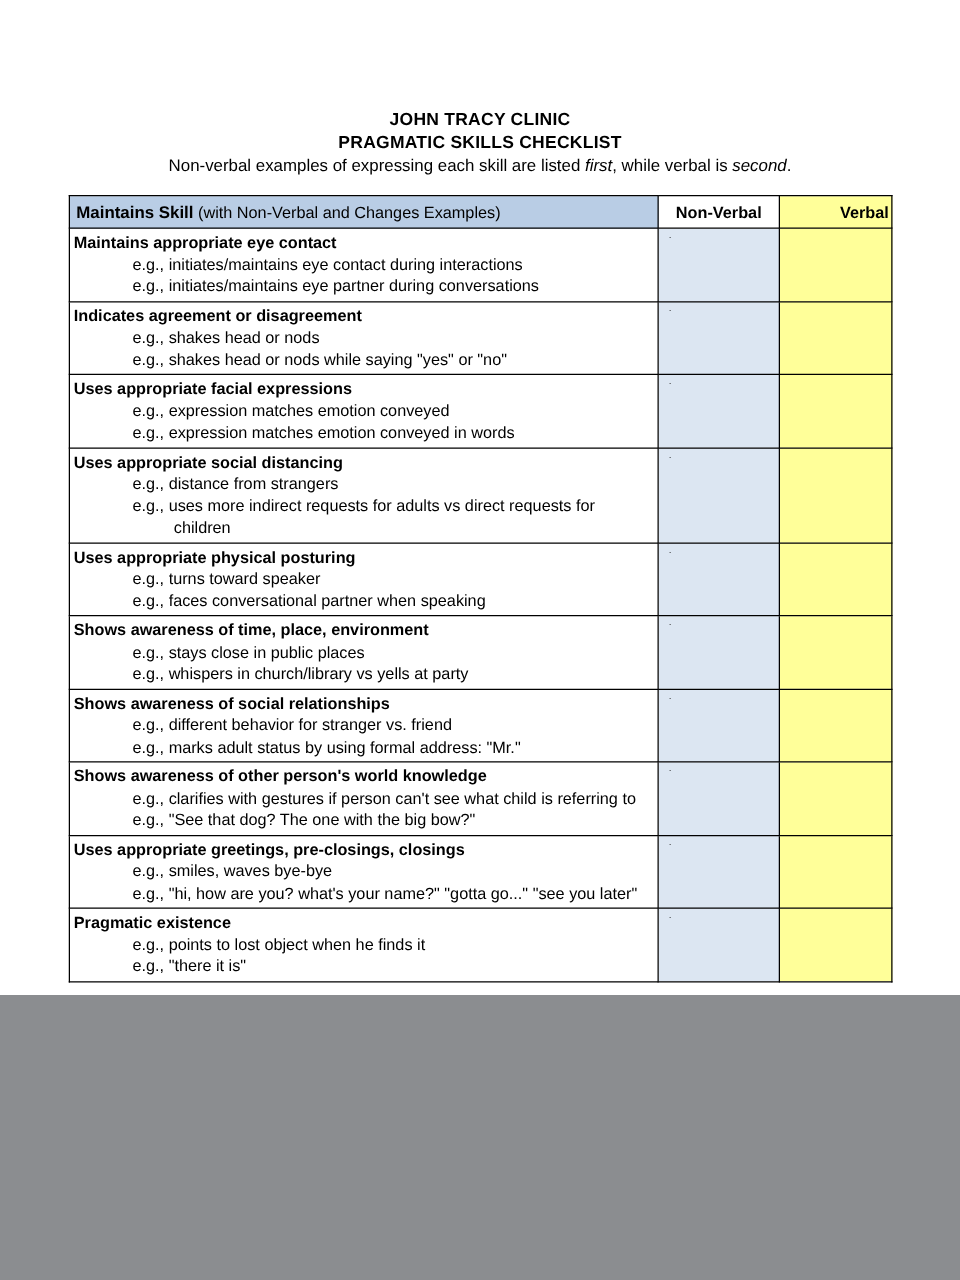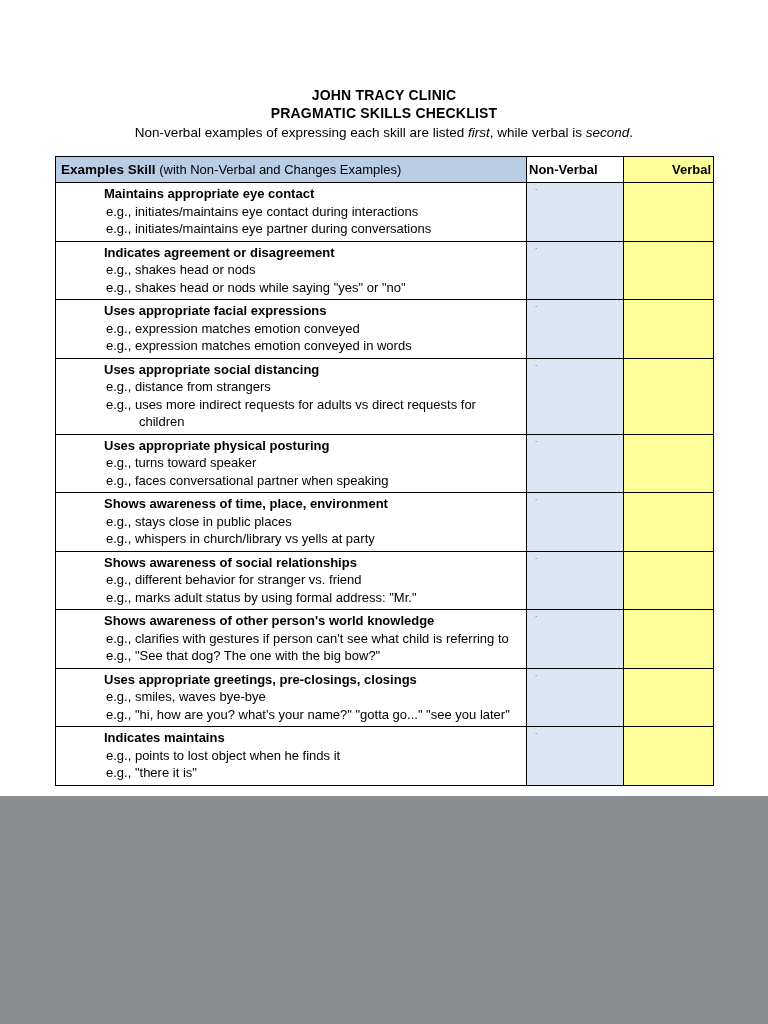--- a/index.html
+++ b/index.html
@@ -50,38 +50,38 @@
     background: #b9cde5;
     text-align: left;
     font-weight: normal;
     padding: 5px 4px 5px 5px;
     font-size: 13px;
   }
   th.h-skill .hb { font-weight: bold; font-size: 13.5px; }
   th.h-nv {
     background: #ffffff;
     font-weight: bold;
-    text-align: left;
+    text-align: center;
     padding: 5px 2px;
     font-size: 13px;
   }
   th.h-v {
     background: #ffff99;
     font-weight: bold;
     text-align: right;
     padding: 5px 2px;
     font-size: 13px;
   }
 
   td.skill-cell {
     background: #ffffff;
     padding: 2px 4px 3px 3px;
     line-height: 17.5px;
   }
-  .skill-title { font-weight: bold; font-size: 13px; margin-left: 45px; }
+  .skill-title { font-weight: bold; font-size: 13px; }
   .example {
     font-size: 13px;
     padding-left: 80px;
     text-indent: -33px;
   }
   td.nv-cell { background: #dce6f2; padding: 1px 0 0 8px; }
   td.v-cell  { background: #ffff99; }
   .cell-mark {
     font-size: 8px;
     line-height: 8px;
@@ -100,21 +100,21 @@
   </div>
 
   <table class="checklist">
     <colgroup>
       <col class="c-skill">
         <col class="c-nv">
         <col class="c-v">
     </colgroup>
     <thead>
       <tr>
-        <th class="h-skill"><span class="hb">Examples Skill</span><span> (with Non-Verbal and Changes Examples)</span></th>
+        <th class="h-skill"><span class="hb">Maintains Skill</span><span> (with Non-Verbal and Changes Examples)</span></th>
         <th class="h-nv">Non-Verbal</th>
         <th class="h-v">Verbal</th>
       </tr>
     </thead>
     <tbody>
         <tr>
           <td class="skill-cell">
             <div class="skill-title">Maintains appropriate eye contact</div>
             <div class="example">e.g., initiates/maintains eye contact during interactions</div>
             <div class="example">e.g., initiates/maintains eye partner during conversations</div>
@@ -207,21 +207,21 @@
             <div class="example">e.g., smiles, waves bye-bye</div>
             <div class="example">e.g., "hi, how are you? what's your name?" "gotta go..." "see you later"</div>
           </td>
           <td class="nv-cell">
             <span class="cell-mark">.</span>
           </td>
           <td class="v-cell"></td>
         </tr>
         <tr>
           <td class="skill-cell">
-            <div class="skill-title">Indicates maintains</div>
+            <div class="skill-title">Pragmatic existence</div>
             <div class="example">e.g., points to lost object when he finds it</div>
             <div class="example">e.g., "there it is"</div>
           </td>
           <td class="nv-cell">
             <span class="cell-mark">.</span>
           </td>
           <td class="v-cell"></td>
         </tr>
       </tbody>
   </table>

